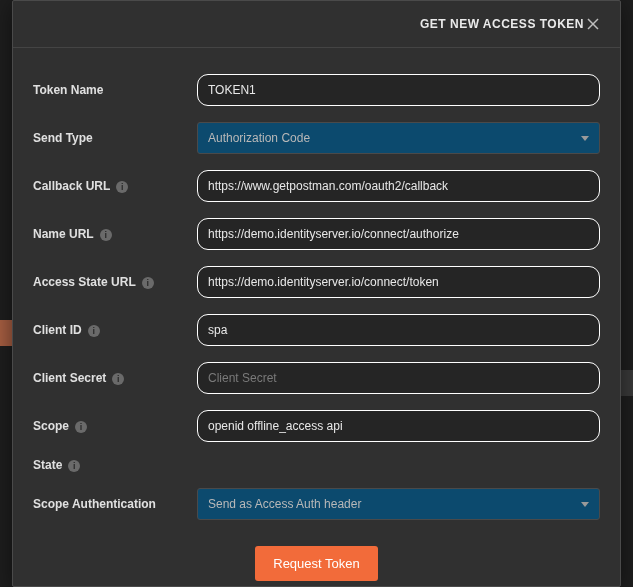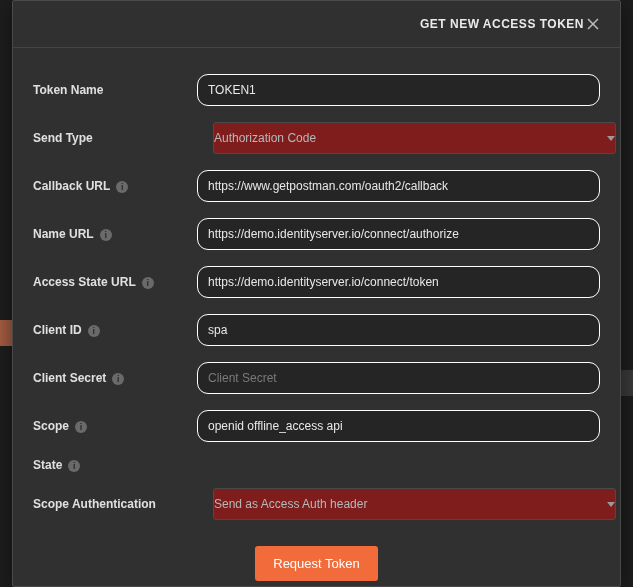--- a/index.html
+++ b/index.html
@@ -102,31 +102,30 @@
       font-weight: 500;
       outline: none;
     }
     .text-input::placeholder {
       color: #7a7a7a;
       font-weight: 400;
     }
     .select {
       width: 100%;
       height: 32px;
-      background: #7f1d1d;
+      background: #0c4a6e;
       border: 1px solid #4a4a4a;
       border-radius: 3px;
-      padding: 0 0;
+      padding: 0 10px;
       color: #b8b8b8;
       font-size: 12px;
       display: flex;
       align-items: center;
       justify-content: space-between;
       cursor: pointer;
-      margin-left: 16px;
     }
     .chevron {
       width: 0; height: 0;
       border-left: 4px solid transparent;
       border-right: 4px solid transparent;
       border-top: 5px solid #9a9a9a;
     }
     .footer {
       display: flex;
       justify-content: center;

